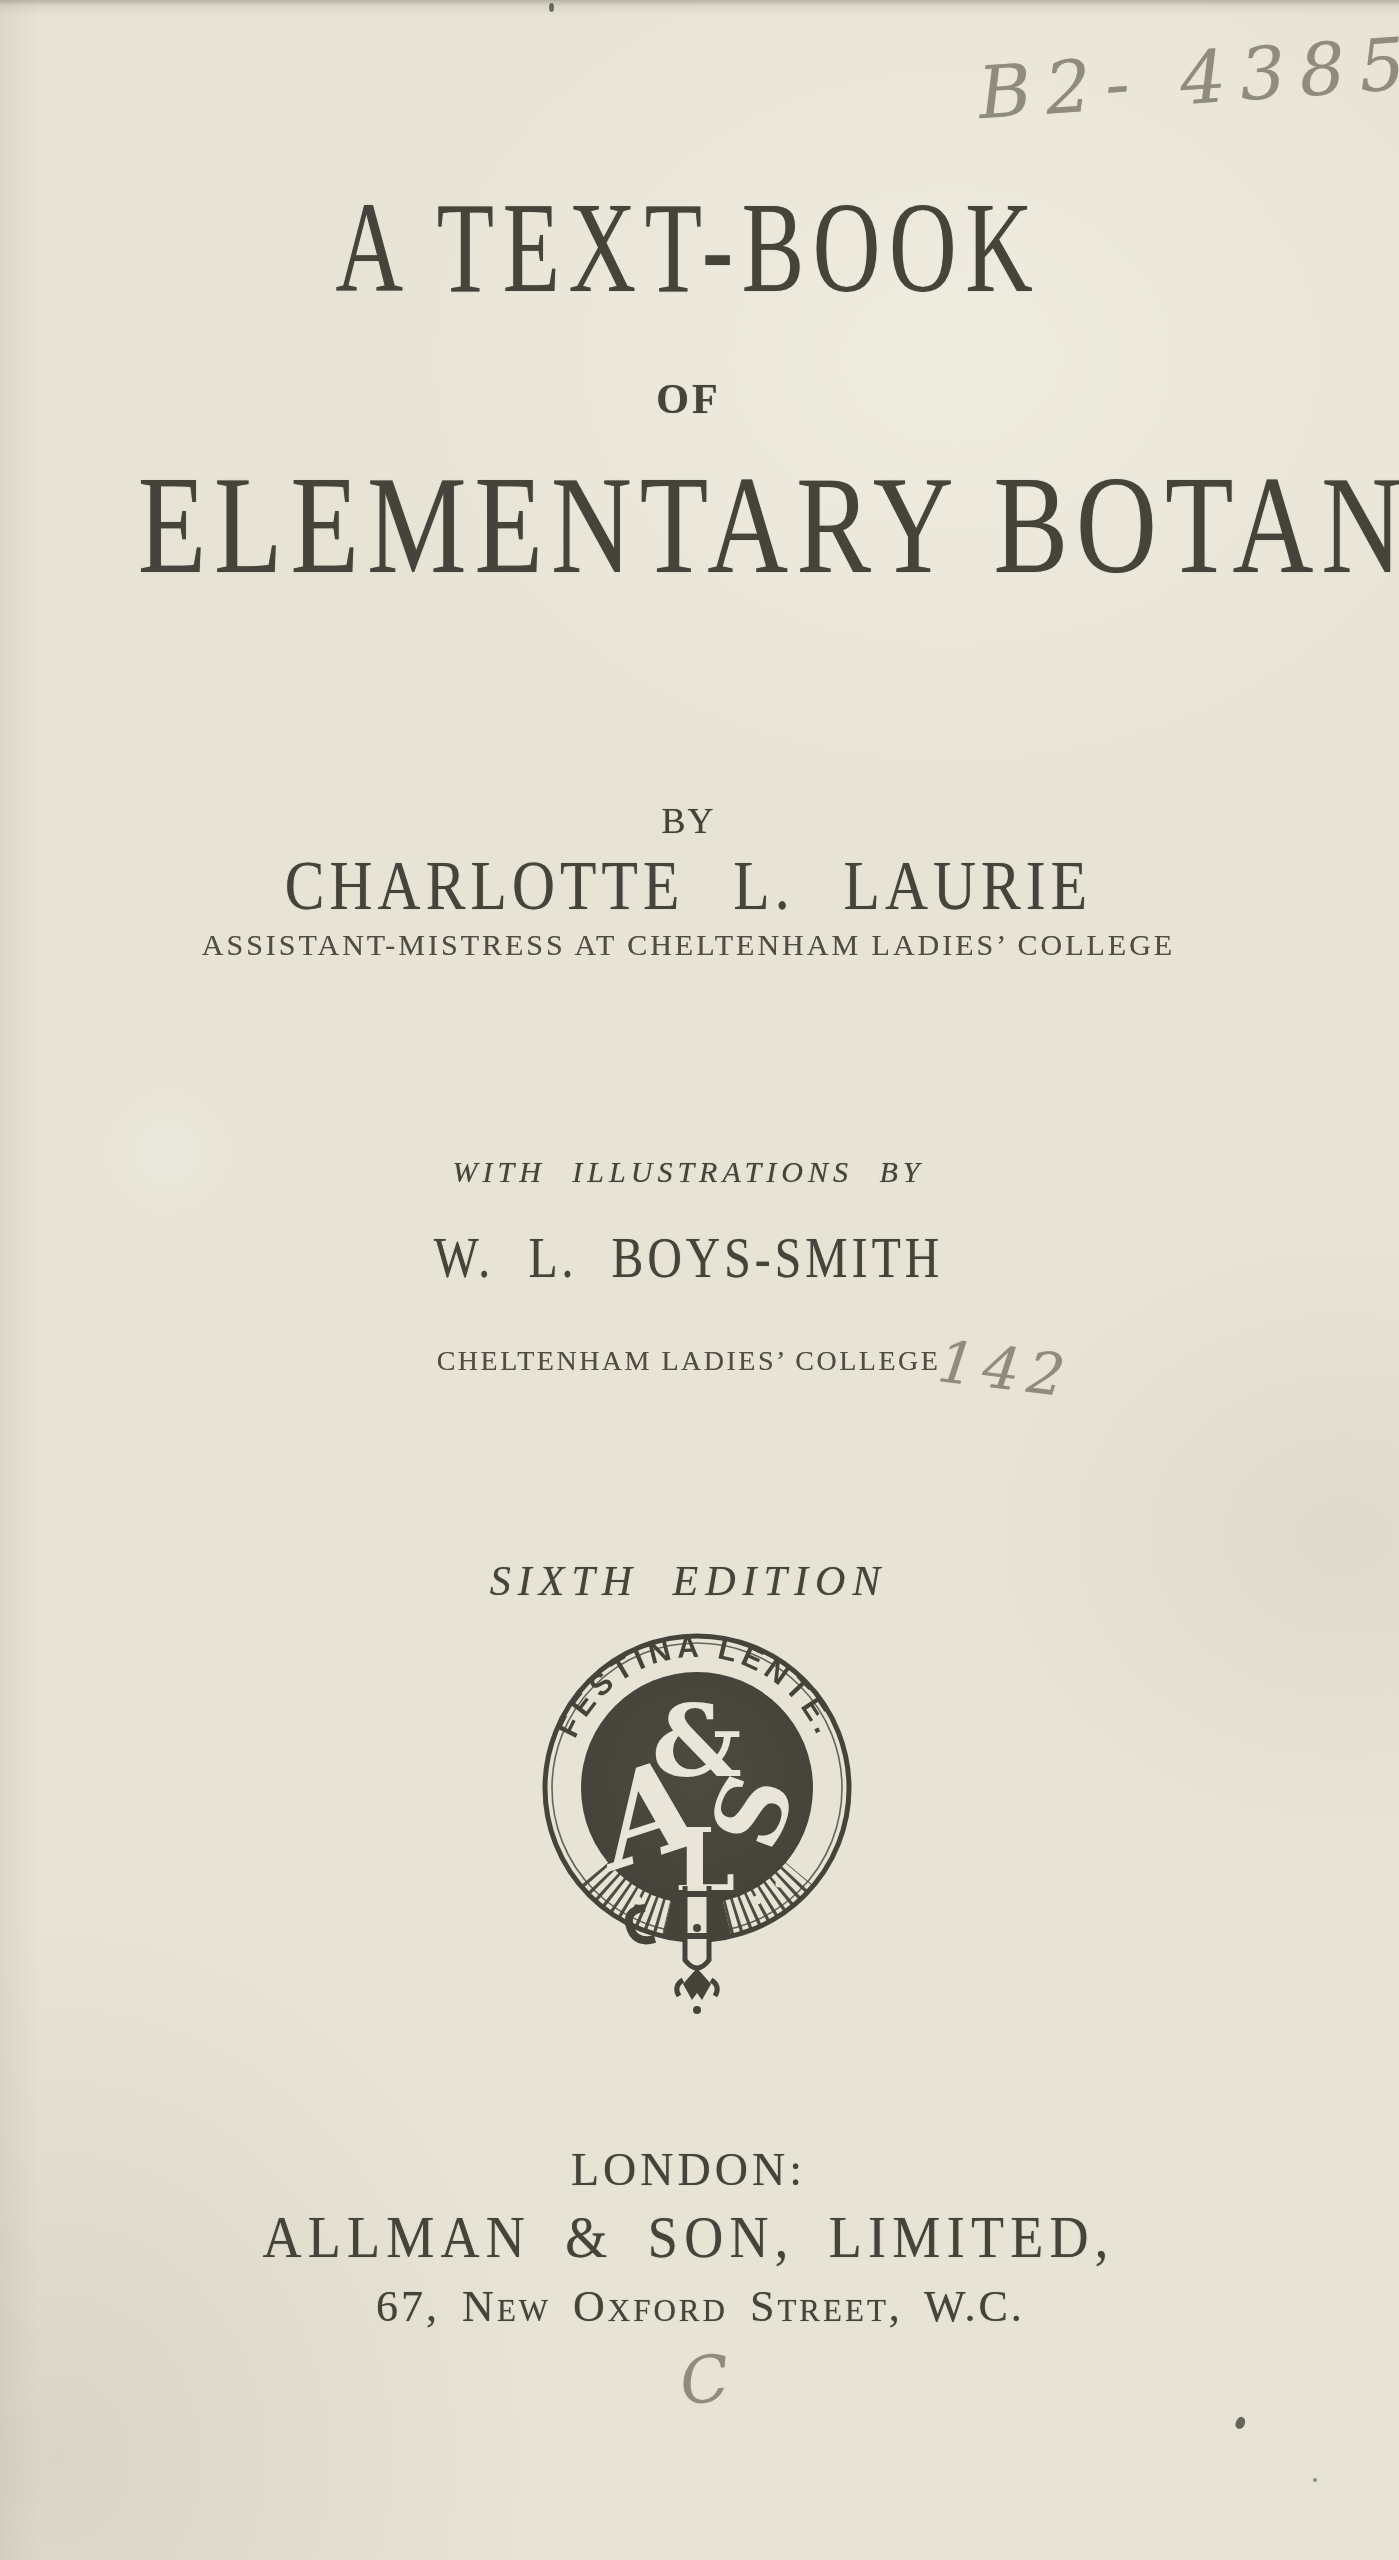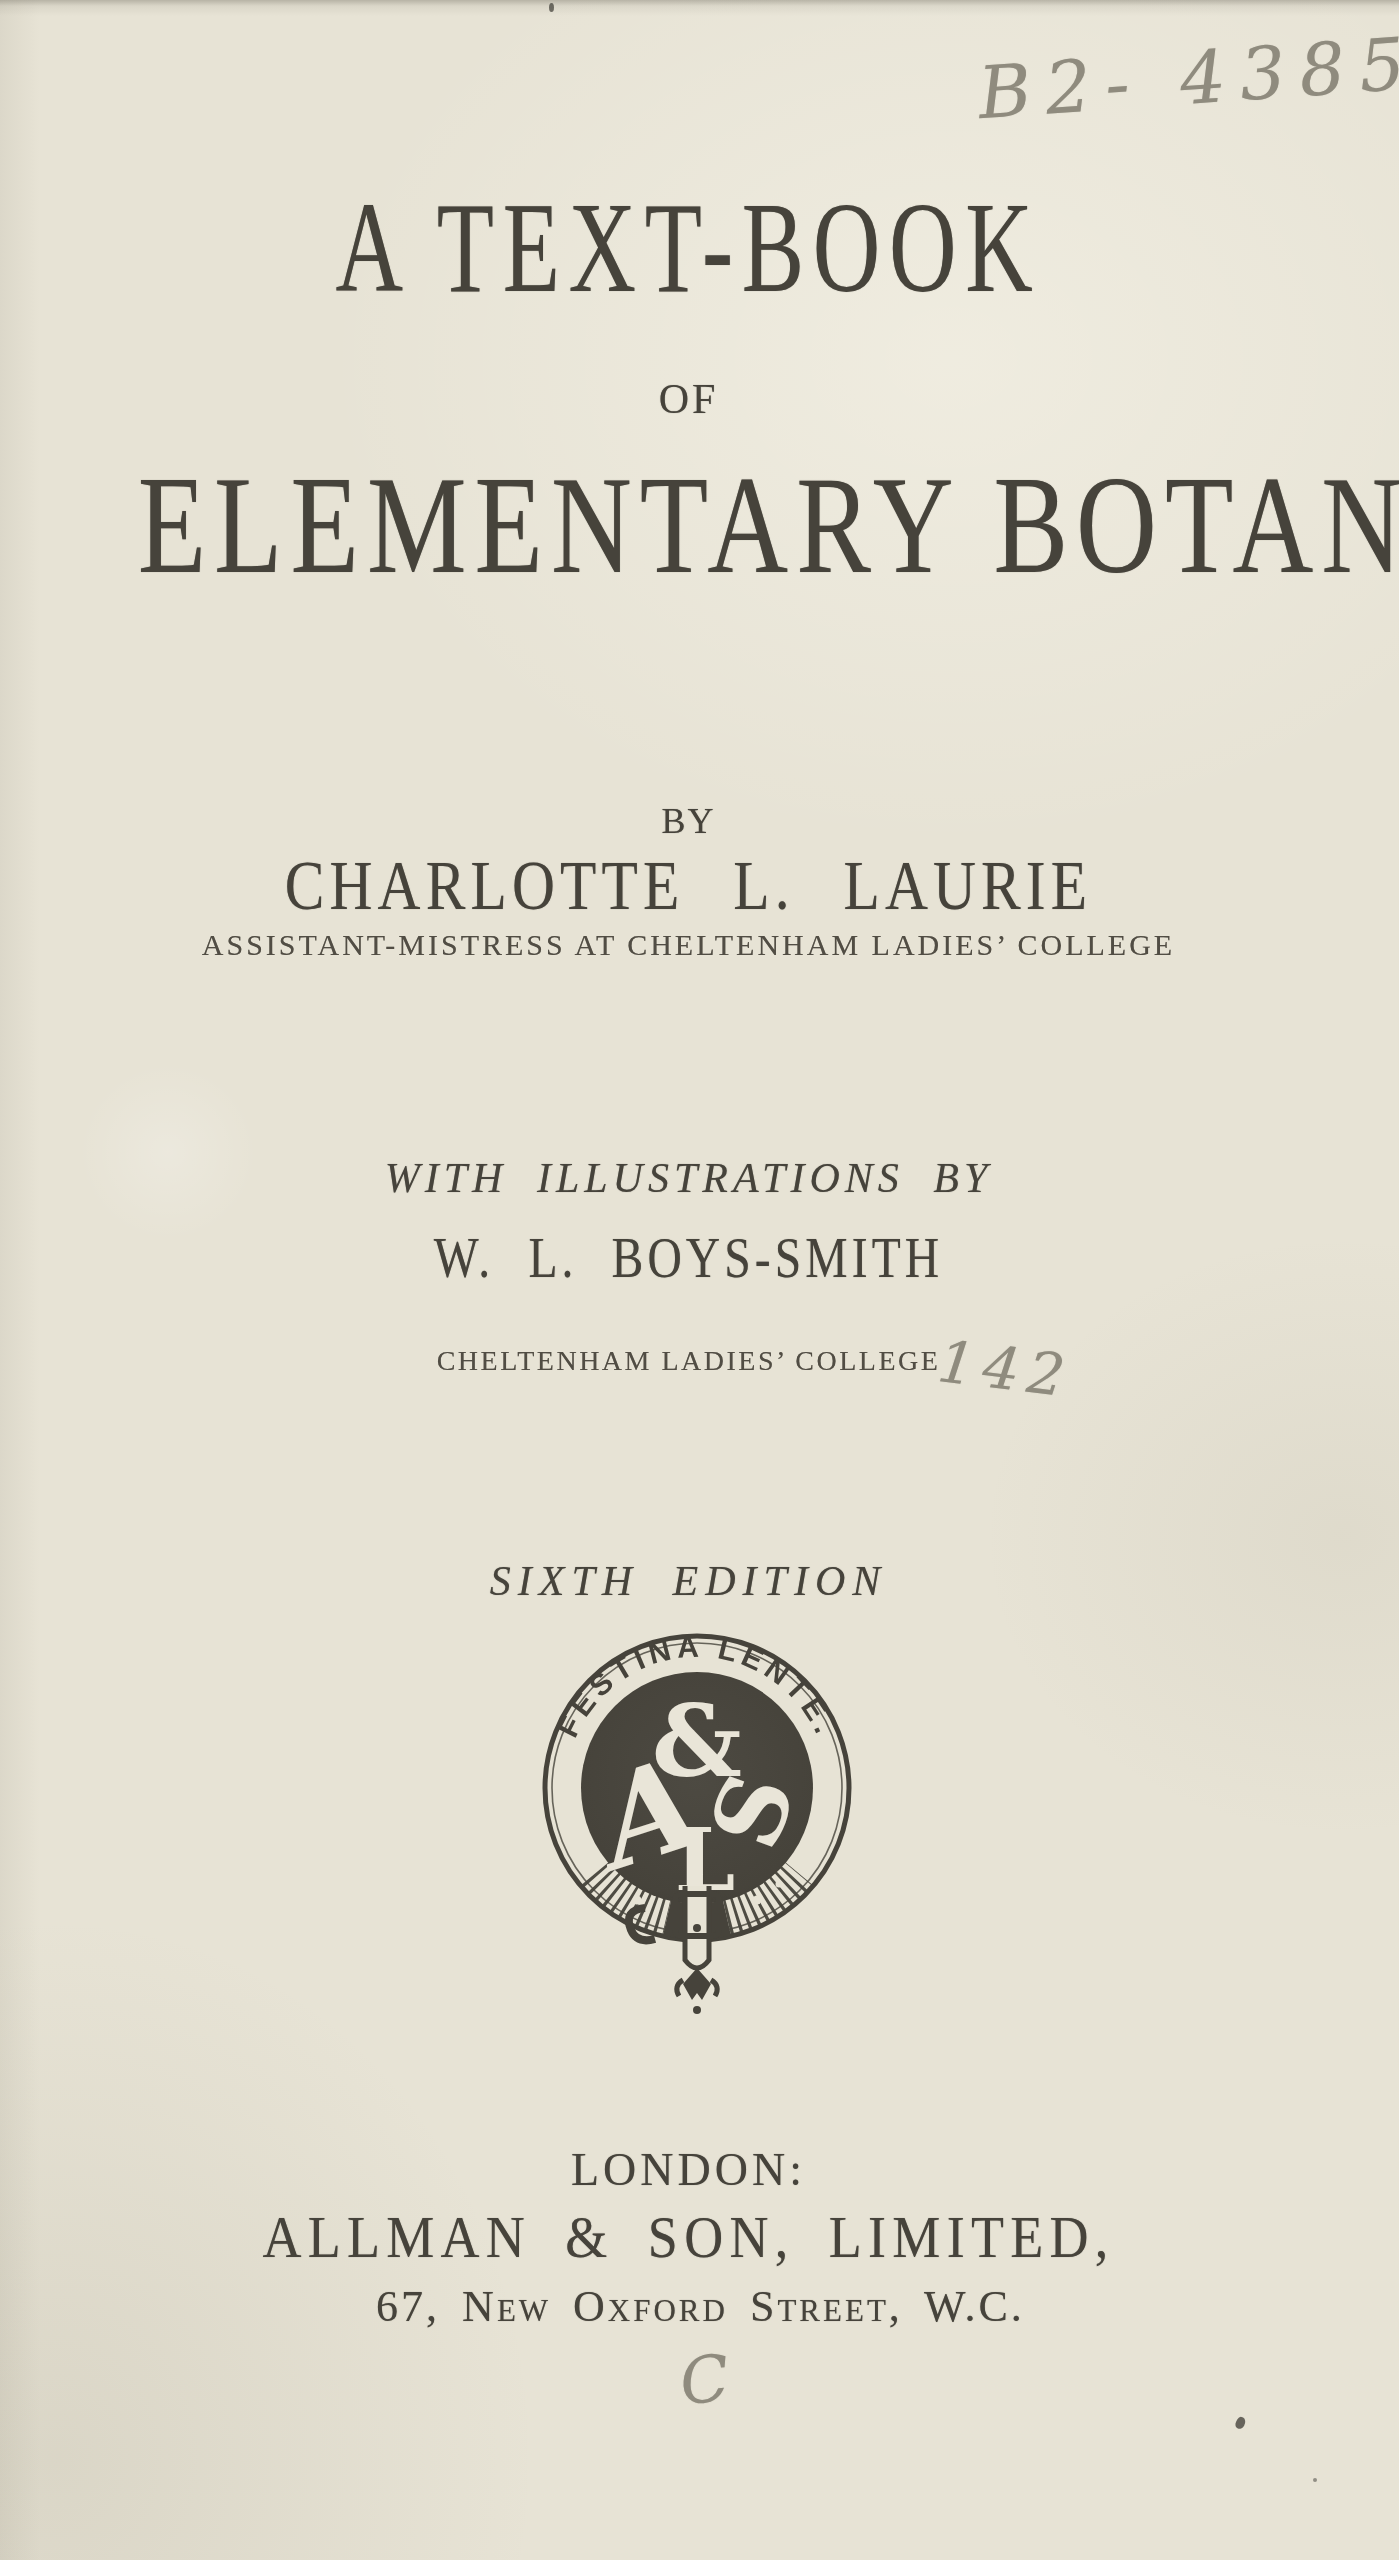--- a/index.html
+++ b/index.html
@@ -25,29 +25,29 @@
   .ink{color:#46433b;text-shadow:0 0 1px rgba(70,67,59,.55);}
   .ink-soft{color:#514d44;text-shadow:0 0 .5px rgba(81,77,68,.5);text-align:center;}
   .title-main{
     font-size:130px;letter-spacing:12px;
     transform:scaleX(.72);transform-origin:50% 0;
   }
   .title-main2{
     font-size:140px;letter-spacing:10px;
     transform:scaleX(.80);transform-origin:50% 0;
   }
-  .of-label{font-size:42px;letter-spacing:3px;}
+  .of-label{font-size:42px;letter-spacing:3px;font-weight:bold;}
   .by-label{font-size:36px;letter-spacing:2px;}
   .author{
     font-size:70px;letter-spacing:6px;word-spacing:34px;
     transform:scaleX(.85);transform-origin:50% 0;
   }
   .small-caps-line{font-size:30px;letter-spacing:3px;}
   .small-caps-line2{font-size:28px;letter-spacing:2.5px;}
-  .italic-line{font-style:italic;font-size:42px;letter-spacing:5px;word-spacing:14px;}
+  .italic-line{font-style:italic;font-size:30px;letter-spacing:5px;word-spacing:14px;}
   .illustrator{
     font-size:58px;letter-spacing:5px;word-spacing:22px;
     transform:scaleX(.82);transform-origin:50% 0;
   }
   .edition{font-style:italic;font-size:42px;letter-spacing:7px;word-spacing:16px;}
   .city{font-size:46px;letter-spacing:4px;}
   .publisher{
     font-size:60px;letter-spacing:7px;word-spacing:16px;
     transform:scaleX(.90);transform-origin:50% 0;
   }

